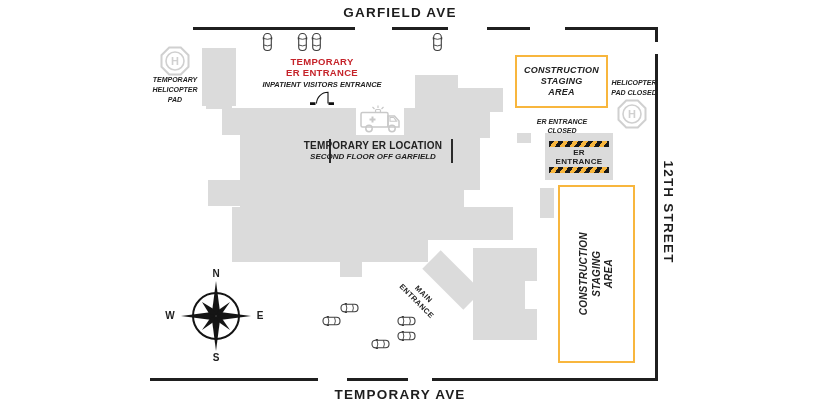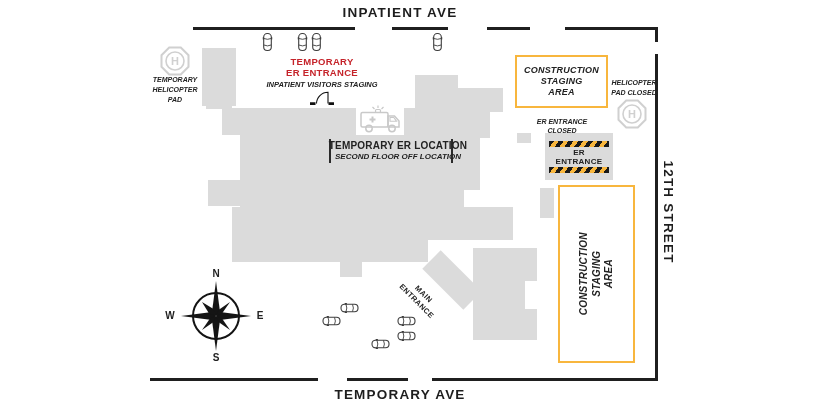--- a/index.html
+++ b/index.html
@@ -53,21 +53,21 @@
   <div class="street" style="left:193px;top:27px;width:162px;height:3px;"></div>
   <div class="street" style="left:392px;top:27px;width:56px;height:3px;"></div>
   <div class="street" style="left:487px;top:27px;width:43px;height:3px;"></div>
   <div class="street" style="left:565px;top:27px;width:93px;height:3px;"></div>
   <div class="street" style="left:655px;top:27px;width:3px;height:15px;"></div>
   <div class="street" style="left:655px;top:54px;width:3px;height:327px;"></div>
   <div class="street" style="left:150px;top:378px;width:168px;height:3px;"></div>
   <div class="street" style="left:347px;top:378px;width:61px;height:3px;"></div>
   <div class="street" style="left:432px;top:378px;width:226px;height:3px;"></div>
 
-  <div class="lbl street-name" style="left:310px;top:5px;width:180px;">INPATIENT AVE</div>
+  <div class="lbl street-name" style="left:310px;top:5px;width:180px;">GARFIELD AVE</div>
   <div class="lbl street-name" style="left:310px;top:387px;width:180px;">TEMPORARY AVE</div>
   <div class="lbl street-name" style="left:608px;top:204px;width:120px;transform:rotate(90deg);">12TH STREET</div>
 
   <div class="ybox" style="left:515px;top:55px;width:93px;height:53px;">
     <div class="ital" style="font-weight:bold;font-size:9px;text-align:center;line-height:1.25;letter-spacing:.2px;color:#222;">
       <div>CONSTRUCTION</div>
       <div>STAGING</div>
       <div>AREA</div>
     </div>
   </div>
@@ -109,42 +109,42 @@
   <svg style="position:absolute;left:617px;top:99px;" width="30" height="30" viewBox="0 0 30 30">
     <polygon class="heli-stroke" stroke-width="2" points="9.2,1.5 20.8,1.5 28.5,9.2 28.5,20.8 20.8,28.5 9.2,28.5 1.5,20.8 1.5,9.2"></polygon>
     <circle class="heli-stroke" stroke-width="1.6" cx="15" cy="15" r="9"></circle>
     <text class="heli-fill" x="15" y="19" text-anchor="middle" font-size="11" font-weight="bold">H</text>
   </svg>
 
   <div class="lbl red" style="left:272px;top:56px;width:100px;font-size:9.5px;line-height:1.2;letter-spacing:.3px;">
     <div>TEMPORARY</div>
     <div>ER ENTRANCE</div>
   </div>
-  <div class="lbl ital" style="left:252px;top:80px;width:140px;font-size:7.5px;">INPATIENT VISITORS STAGING</div>
+  <div class="lbl ital" style="left:252px;top:80px;width:140px;font-size:7.5px;">INPATIENT VISITORS ENTRANCE</div>
   <svg style="position:absolute;left:310px;top:91px;" width="24" height="14" viewBox="0 0 24 14">
     <path d="M0 12.6 H5.5 M18.5 12.6 H24" stroke="#111" stroke-width="2.6" fill="none"></path>
     <path d="M6.5 12.6 A11.5 11.5 0 0 1 18 1.2 V12.6" stroke="#111" stroke-width="1.1" fill="none"></path>
   </svg>
 
   <svg style="position:absolute;left:359px;top:104px;" width="42" height="30" viewBox="0 0 42 30">
     <path class="amb-stroke" stroke-width="1.2" d="M19 4 v-2.5 M15.5 5 l-2 -2 M22.5 5 l2 -2"></path>
     <rect class="amb-stroke" stroke-width="1.2" x="16.5" y="5.5" width="5" height="3" rx="1"></rect>
     <rect class="amb-stroke" stroke-width="1.5" x="2" y="8.5" width="27" height="14.5" rx="1.5"></rect>
     <path class="amb-stroke" stroke-width="1.5" d="M29 12 h6.5 l4.5 5 v6 h-11 z"></path>
     <path class="amb-stroke" stroke-width="1.1" d="M31 13.5 h3.8 l2.8 3.8 h-6.6 z"></path>
     <circle class="amb-stroke" stroke-width="1.5" cx="10" cy="24.5" r="3.2" fill="#fff"></circle>
     <circle class="amb-stroke" stroke-width="1.5" cx="33" cy="24.5" r="3.2" fill="#fff"></circle>
     <path class="amb-stroke" stroke-width="2" d="M13.5 12.5 v6 M10.5 15.5 h6"></path>
   </svg>
 
   <div class="bar" style="left:329px;top:139px;height:24px;"></div>
   <div class="bar" style="left:451px;top:139px;height:24px;"></div>
-  <div class="lbl" style="left:327px;top:140px;width:142px;">
+  <div class="lbl" style="left:302px;top:140px;width:142px;">
     <div style="font-size:10px;letter-spacing:.2px;">TEMPORARY ER LOCATION</div>
-    <div class="ital" style="font-size:8px;">SECOND FLOOR OFF LOCATION</div>
+    <div class="ital" style="font-size:8px;">SECOND FLOOR OFF GARFIELD</div>
   </div>
 
   <div class="lbl" style="left:390px;top:288px;width:60px;font-size:7.5px;line-height:1.3;transform:rotate(45deg);letter-spacing:.4px;">
     <div>MAIN</div>
     <div>ENTRANCE</div>
   </div>
 
   <div class="caricon" style="left:258px;top:34px;width:19px;height:16px;transform:rotate(90deg);">
     <svg width="19" height="10" viewBox="0 0 19 10" style="margin-top:3px;">
       <rect x="1" y="1.2" width="17" height="7.6" rx="3.5" fill="#fff" stroke="#3d3d3d" stroke-width="1.1"></rect>

